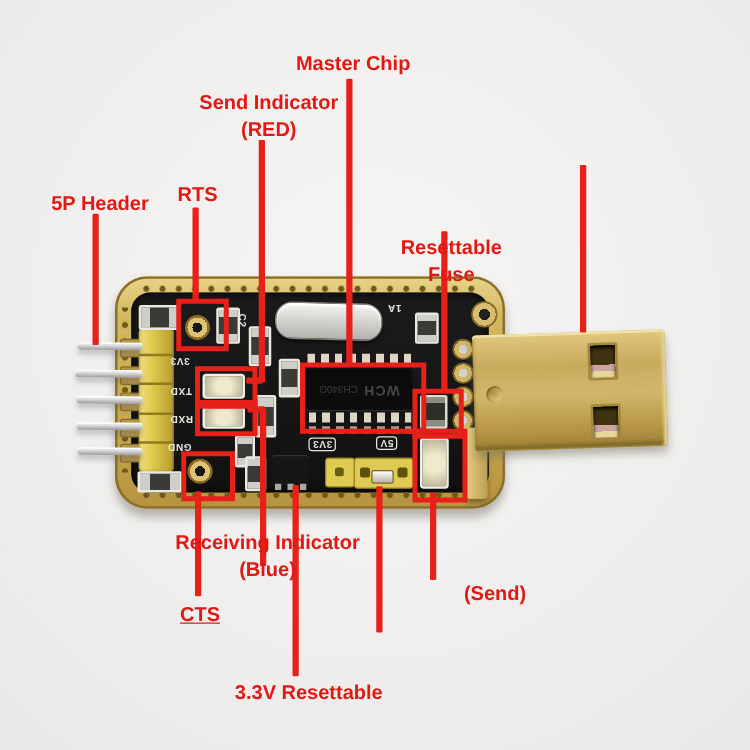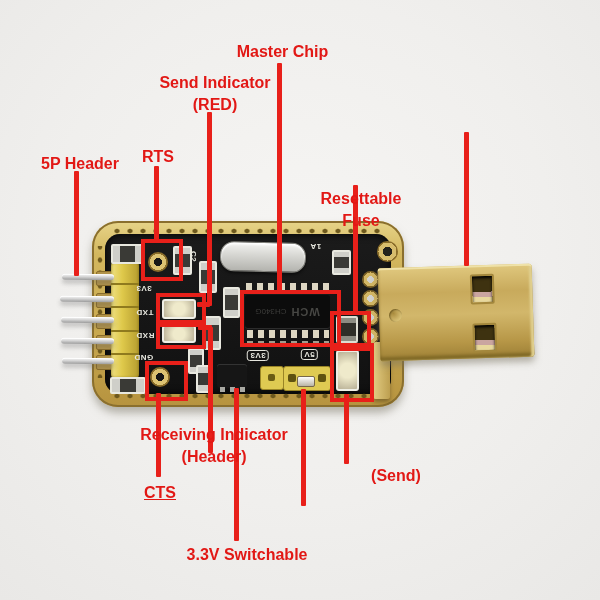--- a/index.html
+++ b/index.html
@@ -212,25 +212,25 @@
       </div>
       <div class="ann-label" style="left: 156px; top: 72px; width: 118px;">
         <div>Send Indicator</div>
         <div>(RED)</div>
       </div>
       <div class="ann-label" style="left: 300px; top: 148px; width: 122px; margin-top: 40px;">
         <div>Resettable Fuse</div>
       </div>
       <div class="ann-label" style="left: 135px; top: 424px; width: 158px;">
         <div>Receiving Indicator</div>
-        <div>(Header)</div>
+        <div>(Blue)</div>
       </div>
       <div class="ann-label" style="left: 139px; top: 482px; width: 42px; text-decoration: underline;">
         <div>CTS</div>
       </div>
       <div class="ann-label" style="left: 333px; top: 465px; width: 126px;">
         <div>(Send)</div>
       </div>
       <div class="ann-label" style="left: 175px; top: 544px; width: 144px;">
-        <div>3.3V Switchable</div>
+        <div>3.3V Resettable</div>
       </div>
     </div>
 </div>
 
 </body></html>

